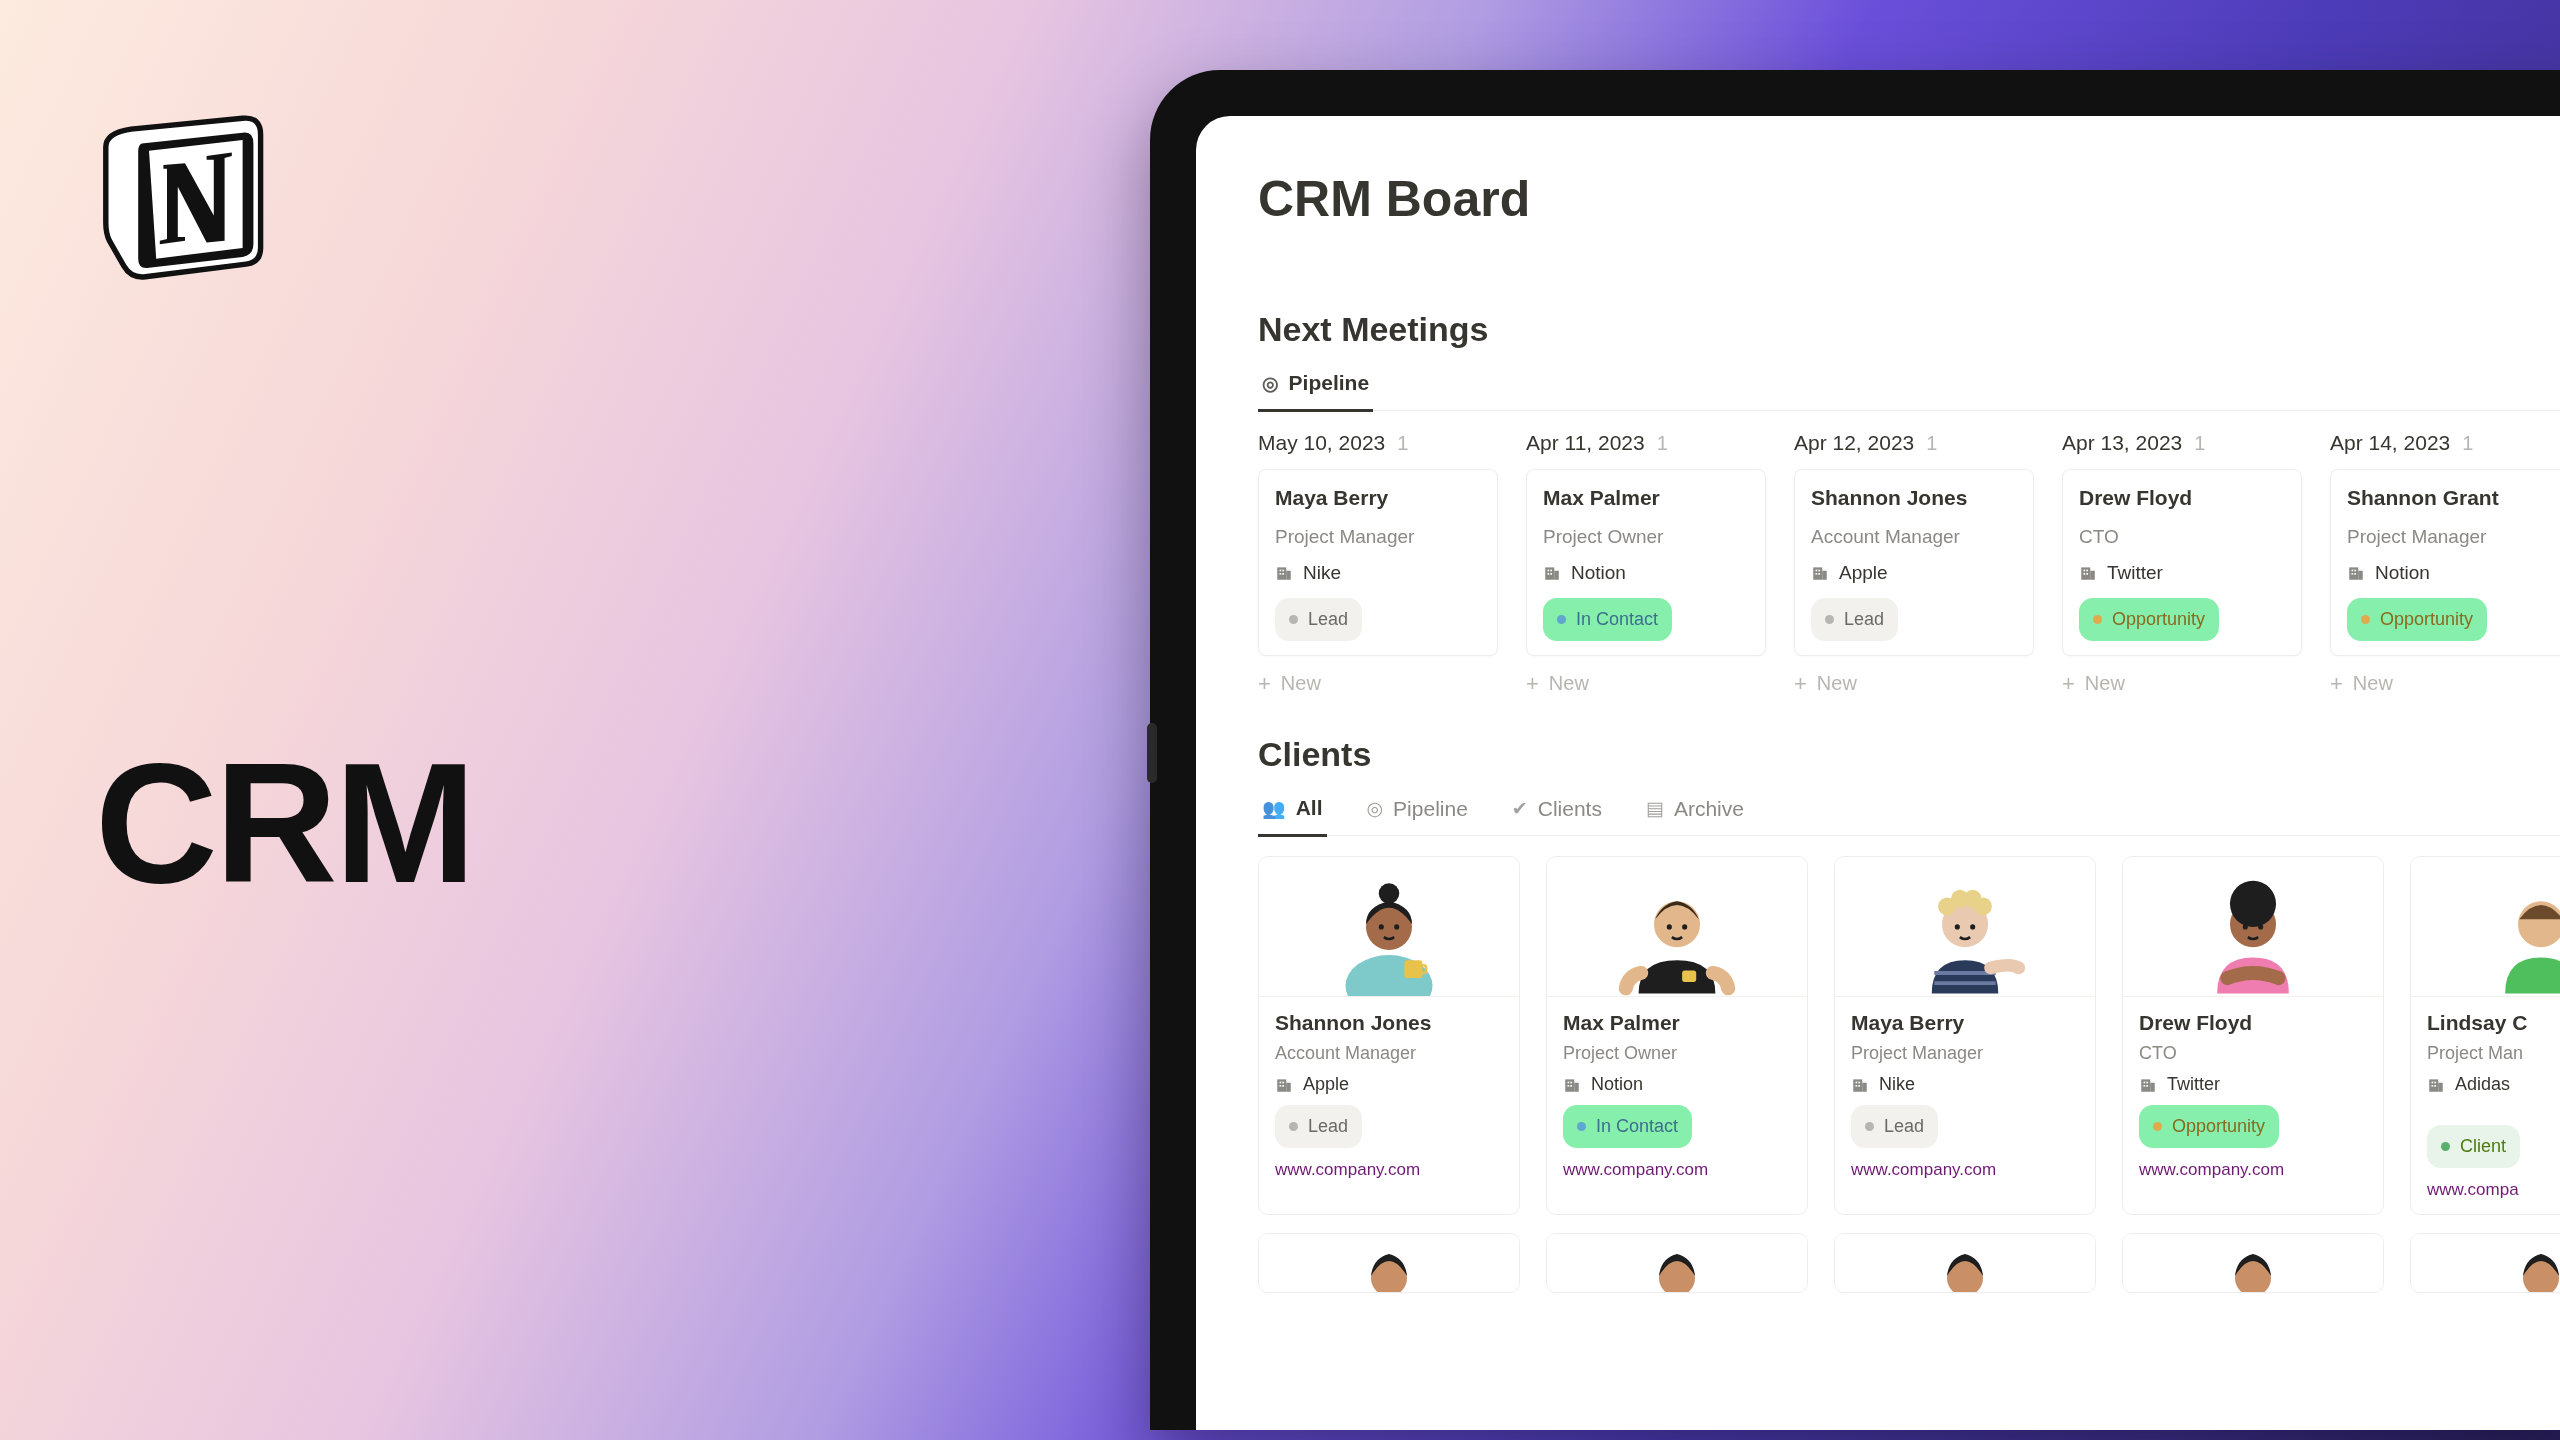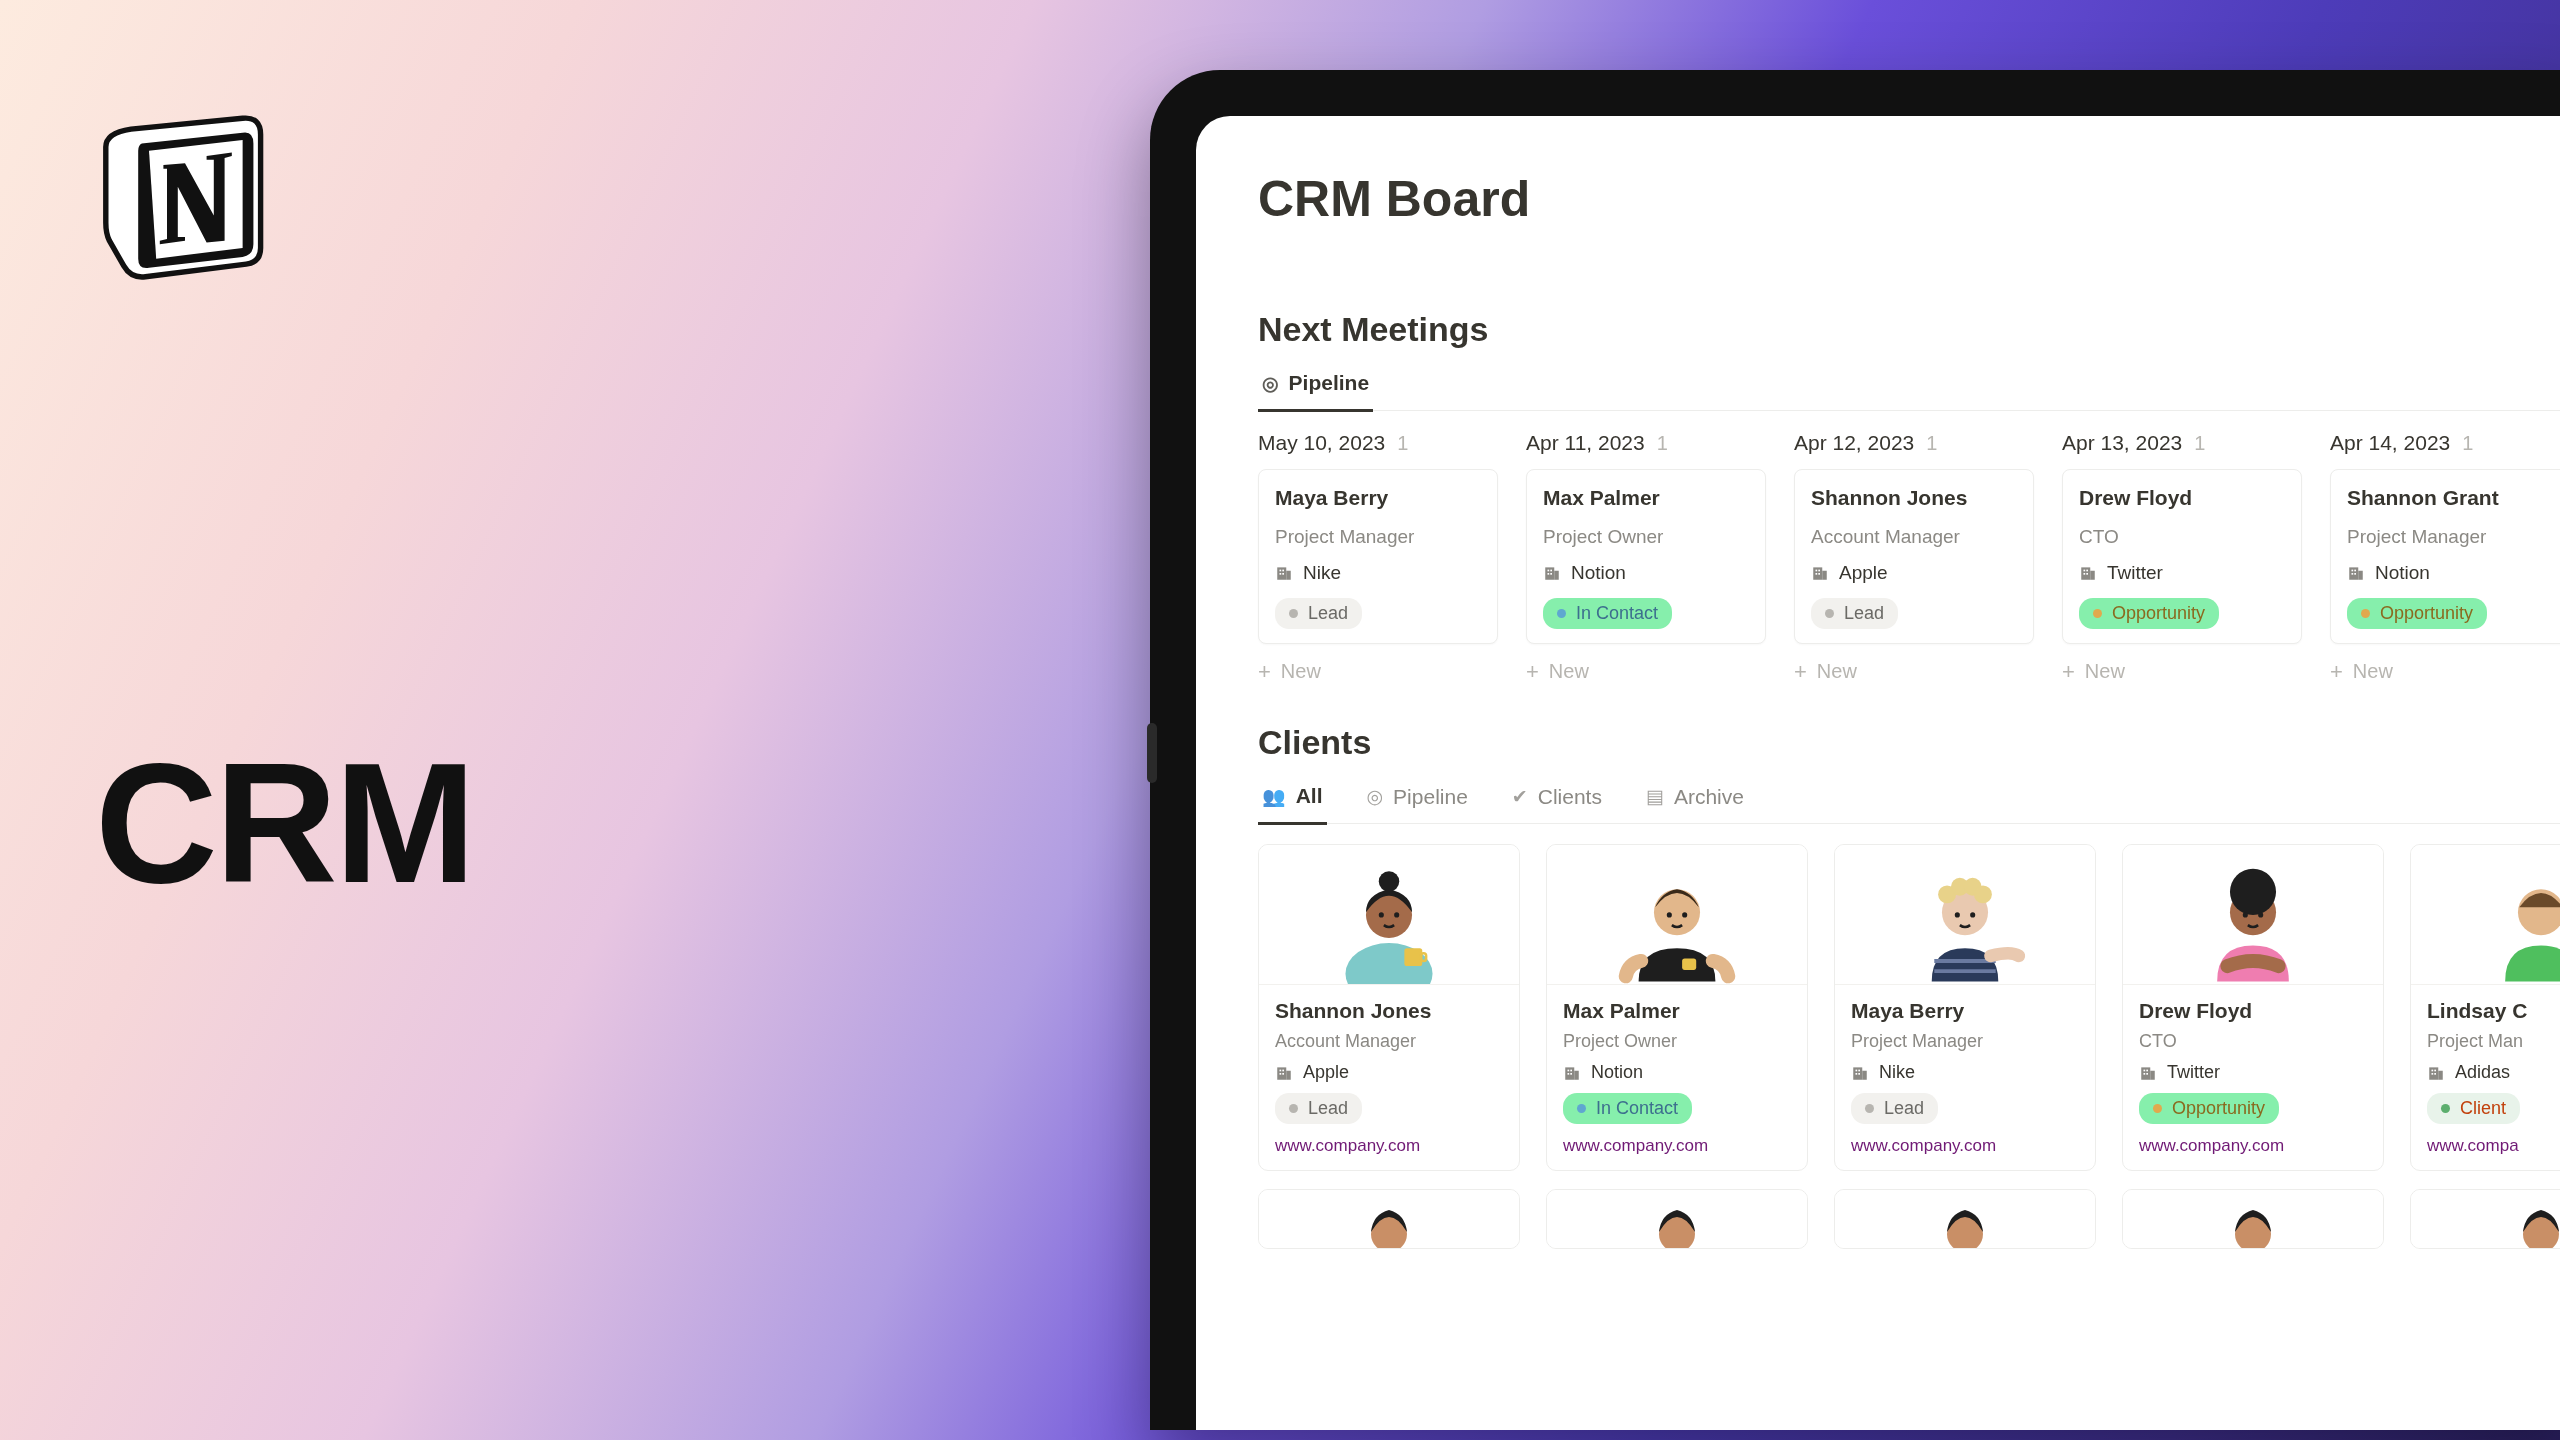--- a/index.html
+++ b/index.html
@@ -142,33 +142,33 @@
   .mc-name { font-size: 21px; font-weight: 600; color: #37352f; margin-bottom: 16px; }
   .mc-role { font-size: 19px; color: #8b8984; margin-bottom: 14px; }
   .mc-company { font-size: 19px; color: #37352f; display: flex; align-items: center; gap: 10px; margin-bottom: 14px; }
   .company-ico { width: 18px; height: 18px; display: inline-flex; color:#8b8984; }
 
   .pill {
     display: inline-flex;
     align-items: center;
     gap: 10px;
     font-size: 18px;
-    padding: 5px 14px;
+    padding: 11px 14px;
     border-radius: 14px;
     background: #f1f1ef;
     color: #6b6a66;
   }
   .dot { width: 9px; height: 9px; border-radius: 50%; background: #b7b5b0; display: inline-block; }
   .pill.lead { background: #f2f1ee; }
   .pill.lead .dot { background: #b7b5b0; }
   .pill.contact { background: #86efac; color:#3d6f8e;}
   .pill.contact .dot { background: #5fa7d0; }
   .pill.opp { background: #86efac; color:#8a6a1f;}
   .pill.opp .dot { background: #e1a94d; }
-  .pill.client { background: #e8f3ea; color:#c2410c;}
+  .pill.client { background: #e8f3ea; color:#4d7c0f;margin-top:20px;}
   .pill.client .dot { background: #5cae6e; }
 
   .new-row {
     display:flex; align-items:center; gap:10px;
     color:#b7b5b0; font-size:20px; margin-top:16px;
     cursor:pointer;
   }
   .new-row .plus{font-size:22px;line-height:1;}
 
   

